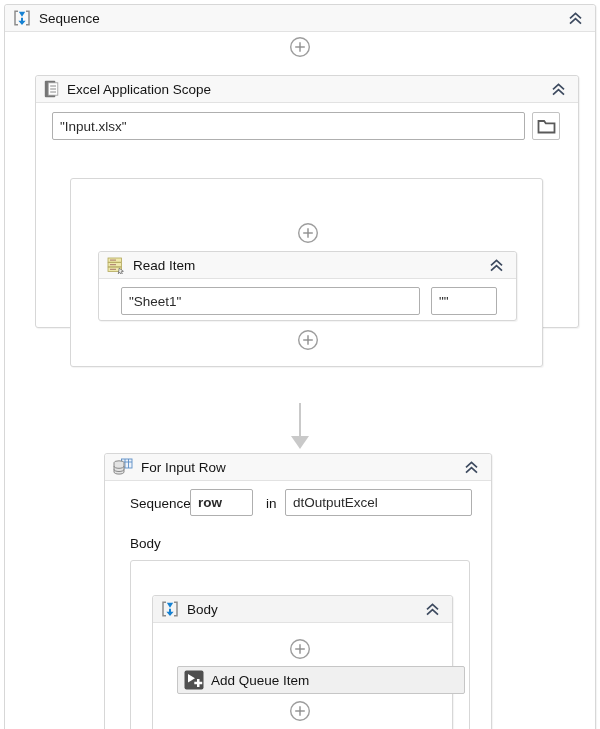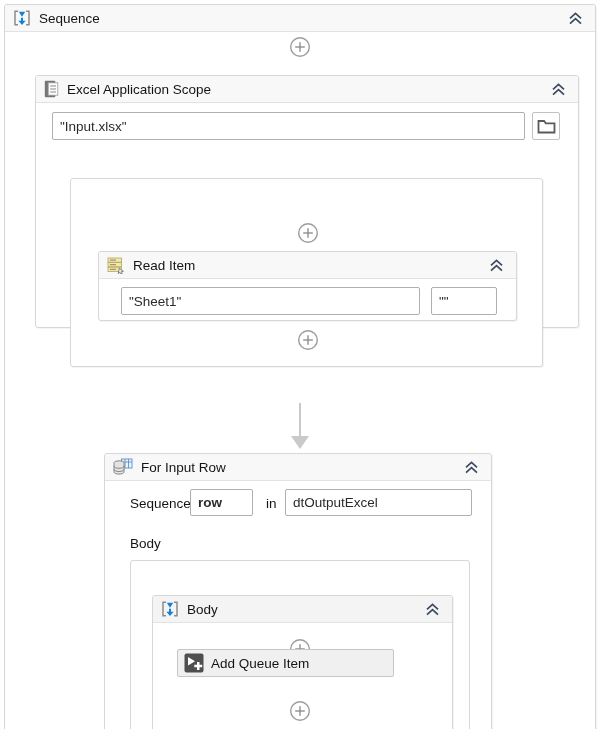--- a/index.html
+++ b/index.html
@@ -63,21 +63,21 @@
   #fer-box   { left:99px; top:448px; width:388px; height:285px; }
   #foreach-lbl { left:25px; top:42px; }
   #row-input { left:85px; top:35px; width:63px; height:27px;font-weight:bold; }
   #in-lbl    { left:161px; top:42px; }
   #dt-input  { left:180px; top:35px; width:187px; height:27px; }
   #body-lbl  { left:25px; top:82px; }
   #bodyouter-box { left:25px; top:106px; width:340px; height:180px; box-shadow:none; }
   #innerbody-box { left:21px; top:34px; width:301px; height:145px; }
   #innerbody-box .hdr { background:#f4f4f4; }
   #plus-4    { left:136px; top:42px; }
-  #aqi-bar   { left:24px; top:53px; width:217px; }
+  #aqi-bar   { left:24px; top:70px; width:288px; }
   #plus-5    { left:136px; top:104px; }
 </style>
 </head>
 <body>
 
 <div id="canvas">
 
   <div class="box" id="seq-box">
     <div class="hdr">
       <span class="iconwrap icon-seq">

